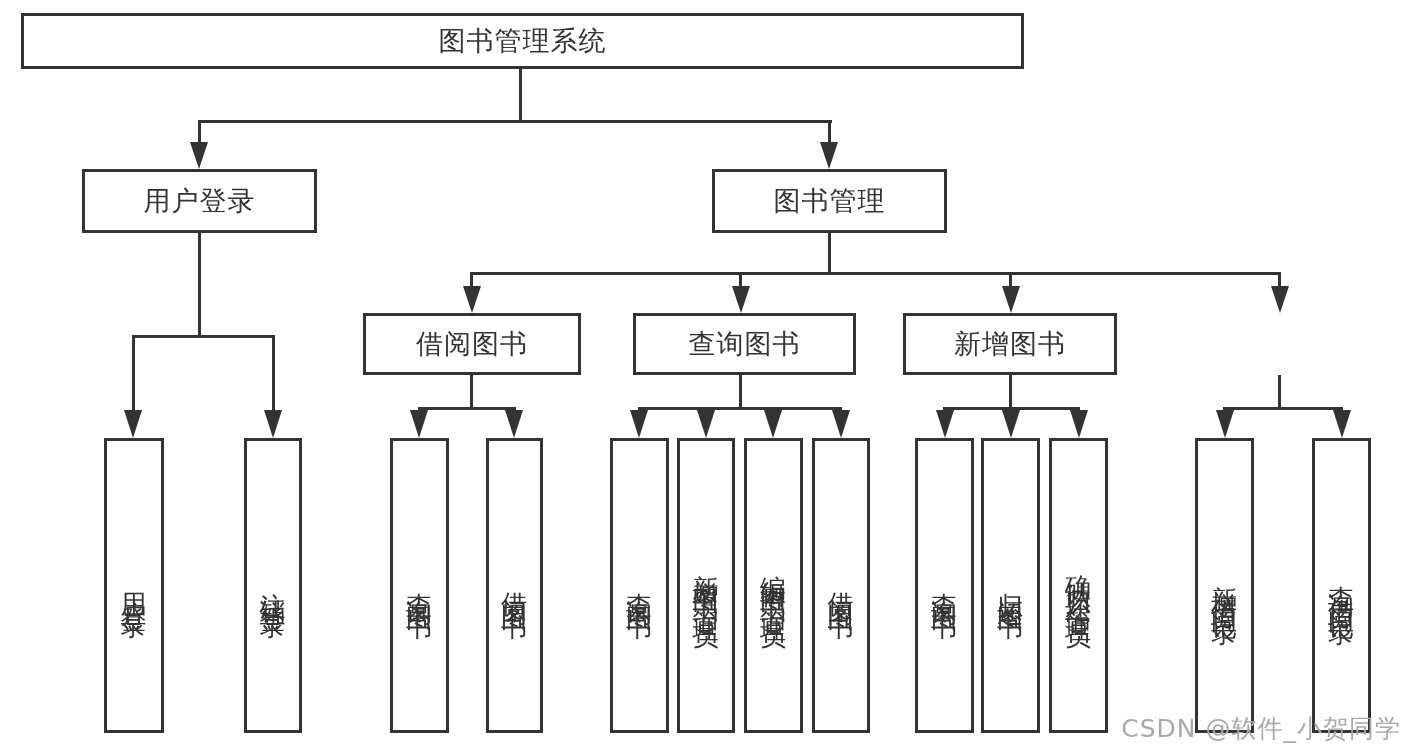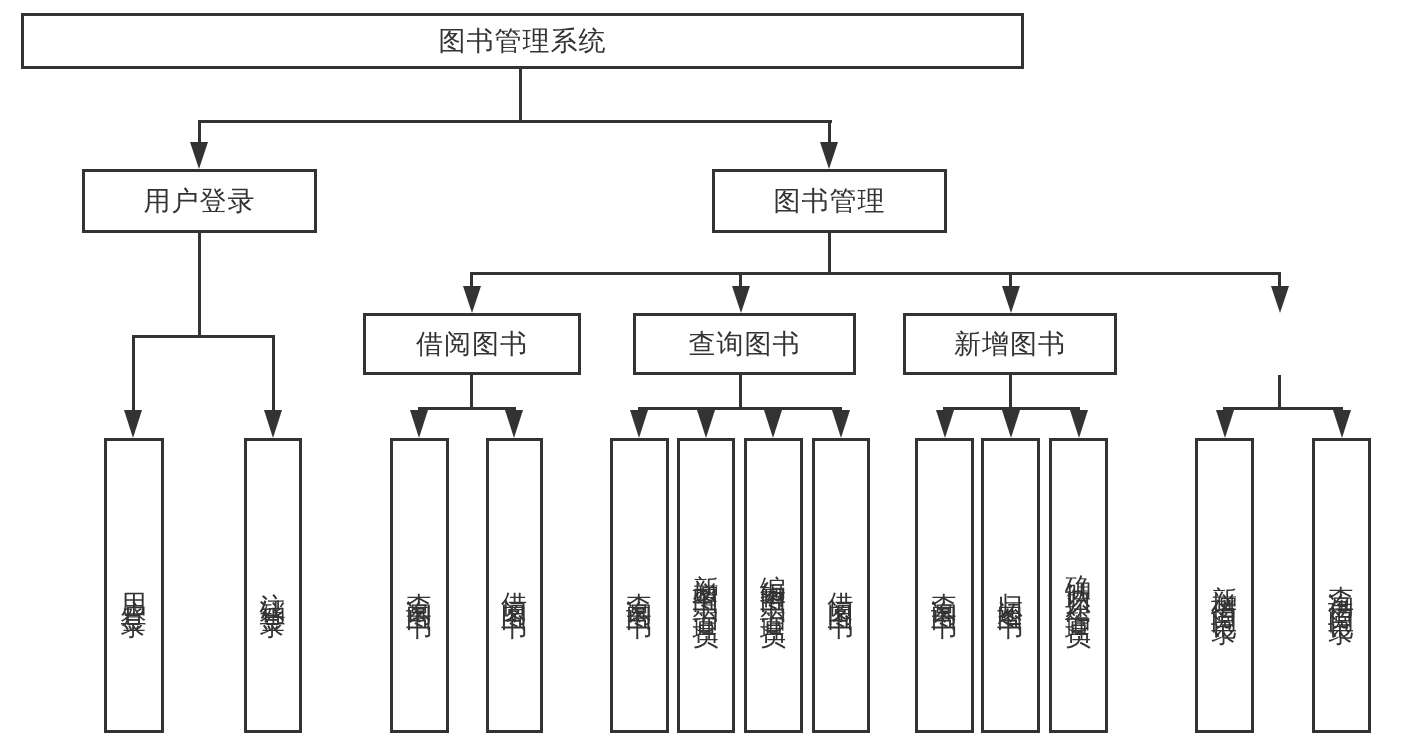--- a/index.html
+++ b/index.html
@@ -160,14 +160,15 @@
     <span>确认归还（管理员）</span>
   </div>
 
   <div class="box vbox" style="left:1195px;top:438px;width:59px;height:295px">
     <span>新增借阅记录</span>
   </div>
   <div class="box vbox" style="left:1312px;top:438px;width:59px;height:295px">
     <span>查询借阅记录</span>
   </div>
 
+  <div id="watermark">CSDN @软件_小贺同学</div>
 
 </div>
 
 </body></html>

